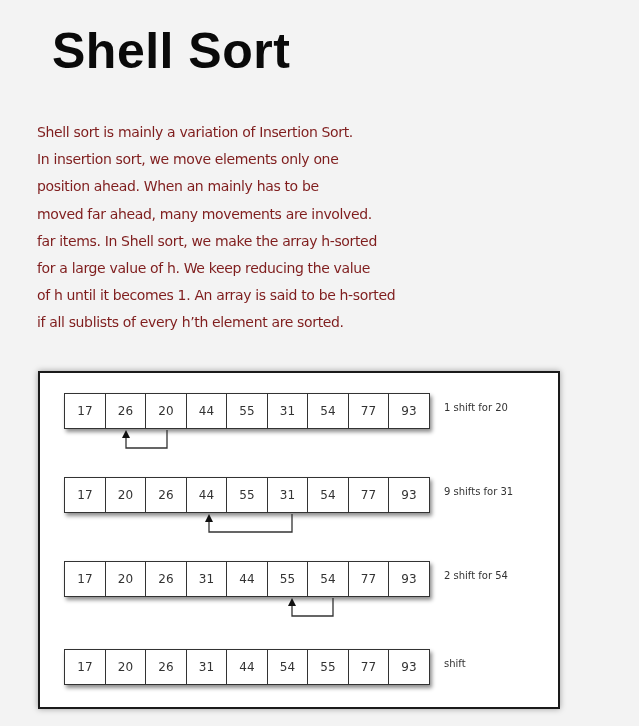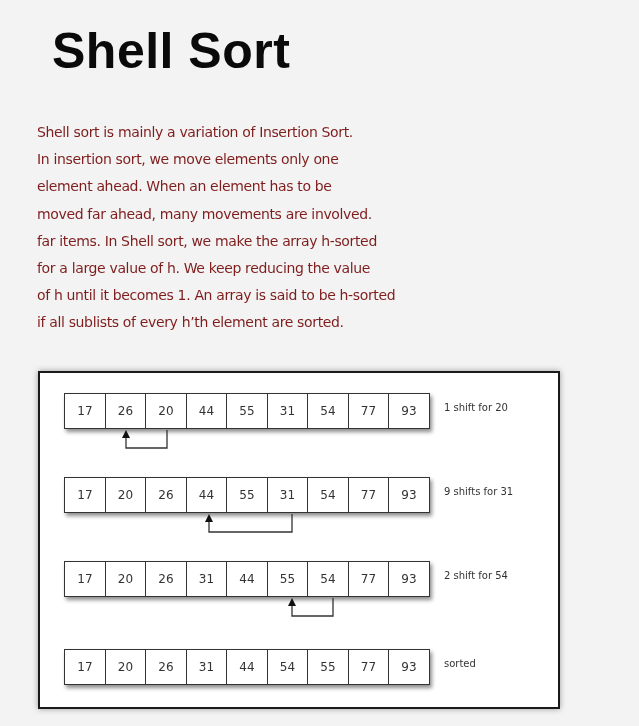--- a/index.html
+++ b/index.html
@@ -45,21 +45,21 @@
   .arrow { position: absolute; top: 36px; }
 </style>
 </head>
 <body>
 
 <h1 class="title">Shell Sort</h1>
 
 <div class="para">
   <span class="line">Shell sort is mainly a variation of Insertion Sort.</span>
   <span class="line">In insertion sort, we move elements only one</span>
-  <span class="line">element ahead. When an element has to be</span>
+  <span class="line">position ahead. When an mainly has to be</span>
   <span class="line">moved far ahead, many movements are involved.</span>
   <span class="line">far items. In Shell sort, we make the array h-sorted</span>
   <span class="line">for a large value of h. We keep reducing the value</span>
   <span class="line">of h until it becomes 1. An array is said to be h-sorted</span>
   <span class="line">if all sublists of every h’th element are sorted.</span>
 </div>
 
 <div class="figure">
   <div class="row" style="top:20px">
     <div class="cells">
@@ -123,15 +123,15 @@
       <div class="cell">17</div>
       <div class="cell">20</div>
       <div class="cell">26</div>
       <div class="cell">31</div>
       <div class="cell">44</div>
       <div class="cell">54</div>
       <div class="cell">55</div>
       <div class="cell">77</div>
       <div class="cell">93</div>
     </div>
-    <span class="caption">sorted</span>
+    <span class="caption">shift</span>
   </div>
 </div>
 
 </body></html>

